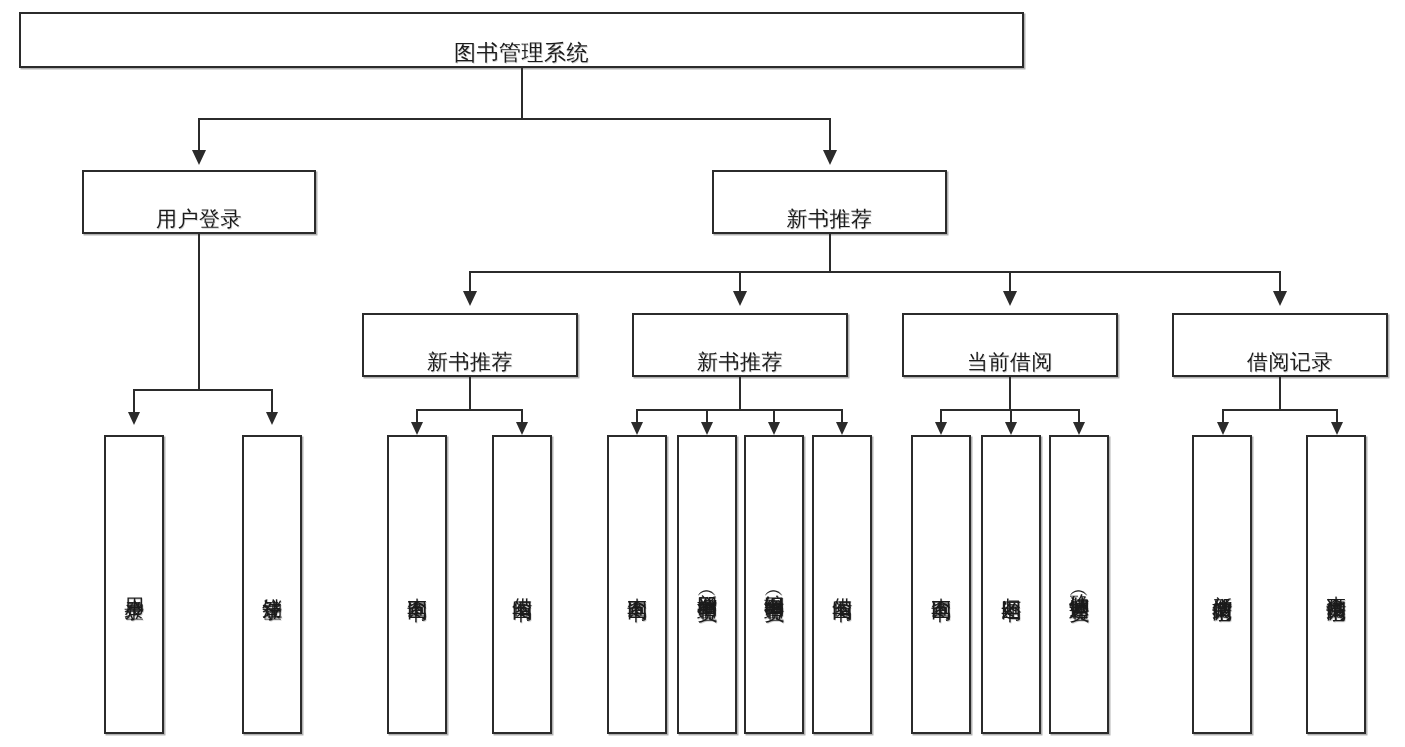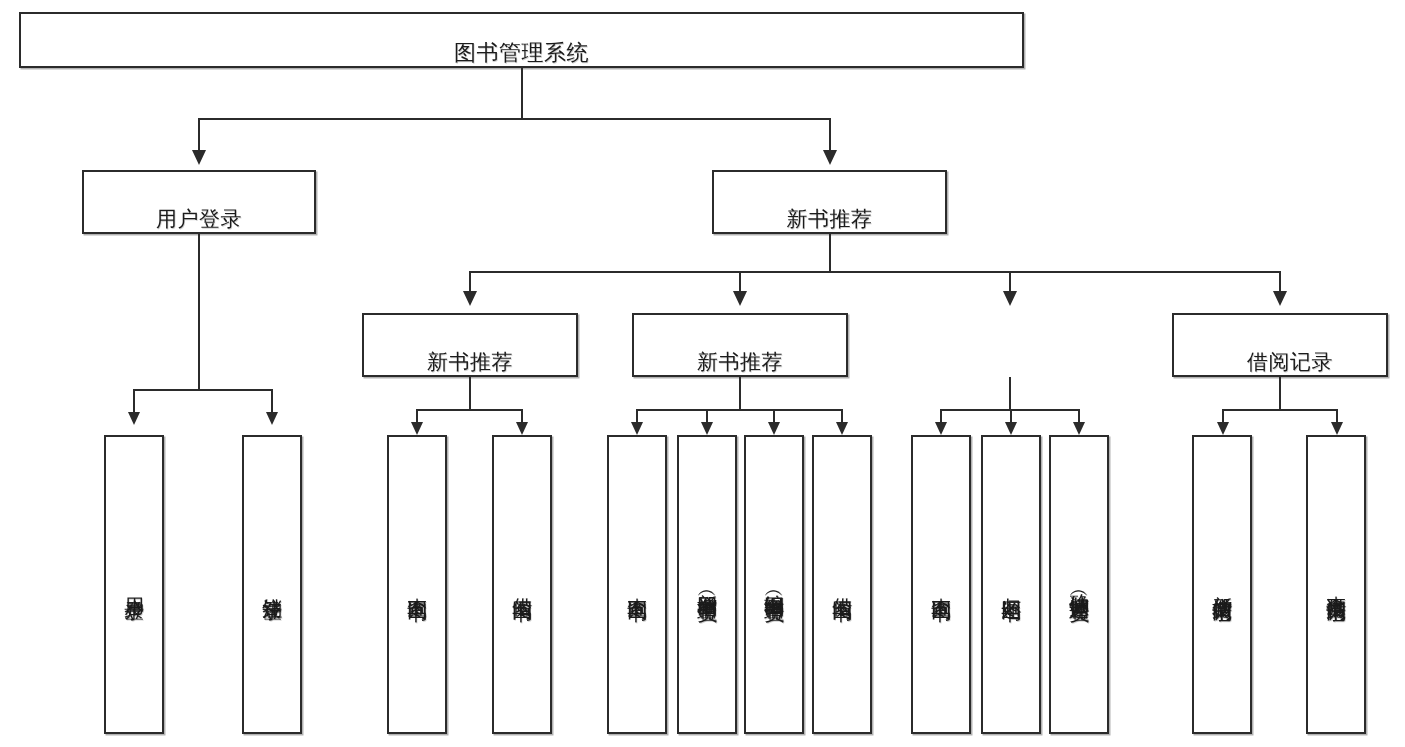--- a/index.html
+++ b/index.html
@@ -136,20 +136,23 @@
   <div class="arrow" style="left:1003px; top:291px;"></div>
 
   <div class="conn v" style="left:1279px; top:271px; width:2px; height:22px;"></div>
   <div class="arrow" style="left:1273px; top:291px;"></div>
 
   <div class="node" style="left:362px; top:313px; width:216px; height:64px;">
     <span class="label">新书推荐</span>
   </div>
   <div class="node" style="left:632px; top:313px; width:216px; height:64px;">
     <span class="label">新书推荐</span>
+  </div>
+  <div class="node" style="left:902px; top:313px; width:216px; height:64px;">
+    <span class="label">当前借阅</span>
   </div>
   <div class="node" style="left:1172px; top:313px; width:216px; height:64px;padding-left:20px;">
     <span class="label">借阅记录</span>
   </div>
 
   <div class="conn v" style="left:469px; top:377px; width:2px; height:33px;"></div>
   <div class="conn h" style="left:416px; top:409px; width:107px; height:2px;"></div>
   <div class="conn v" style="left:416px; top:409px; width:2px; height:16px;"></div>
   <div class="arrow small" style="left:411px; top:422px;"></div>
   <div class="conn v" style="left:521px; top:409px; width:2px; height:16px;"></div>

